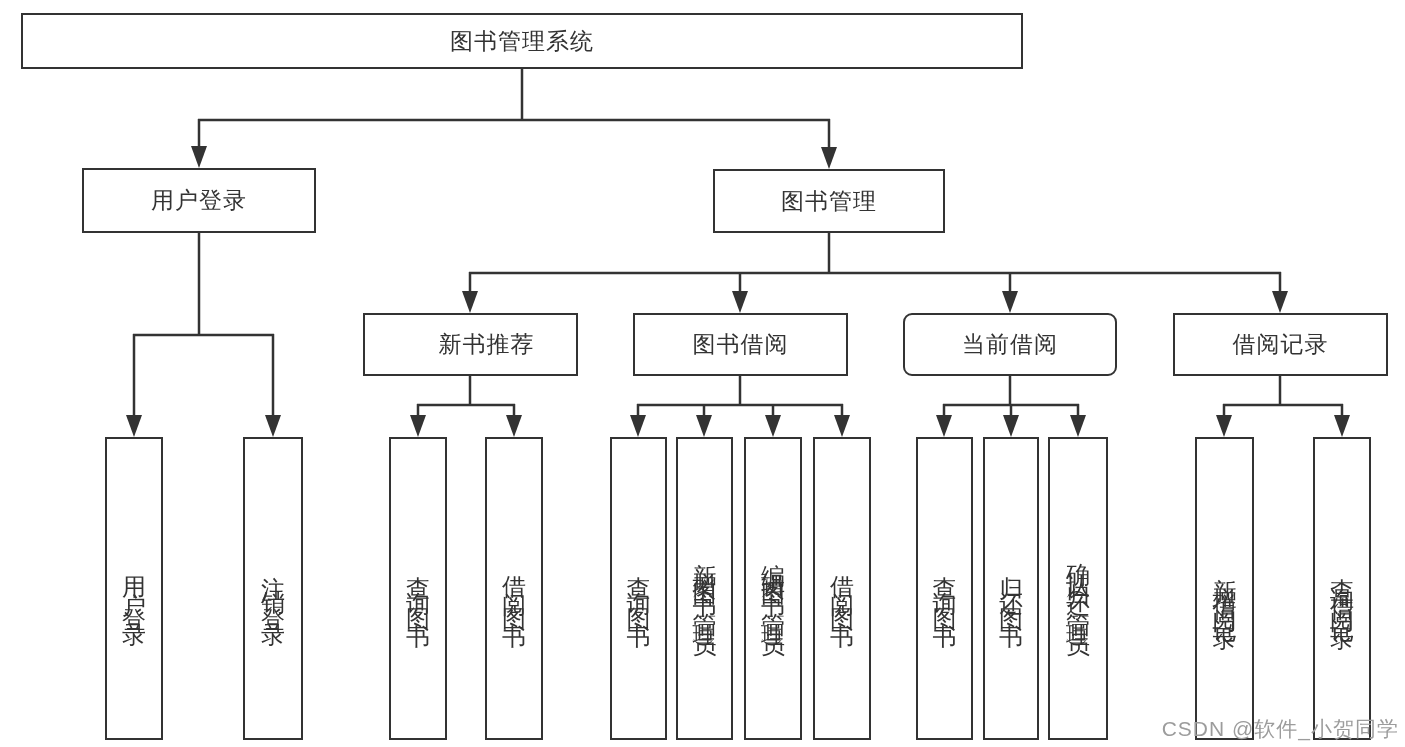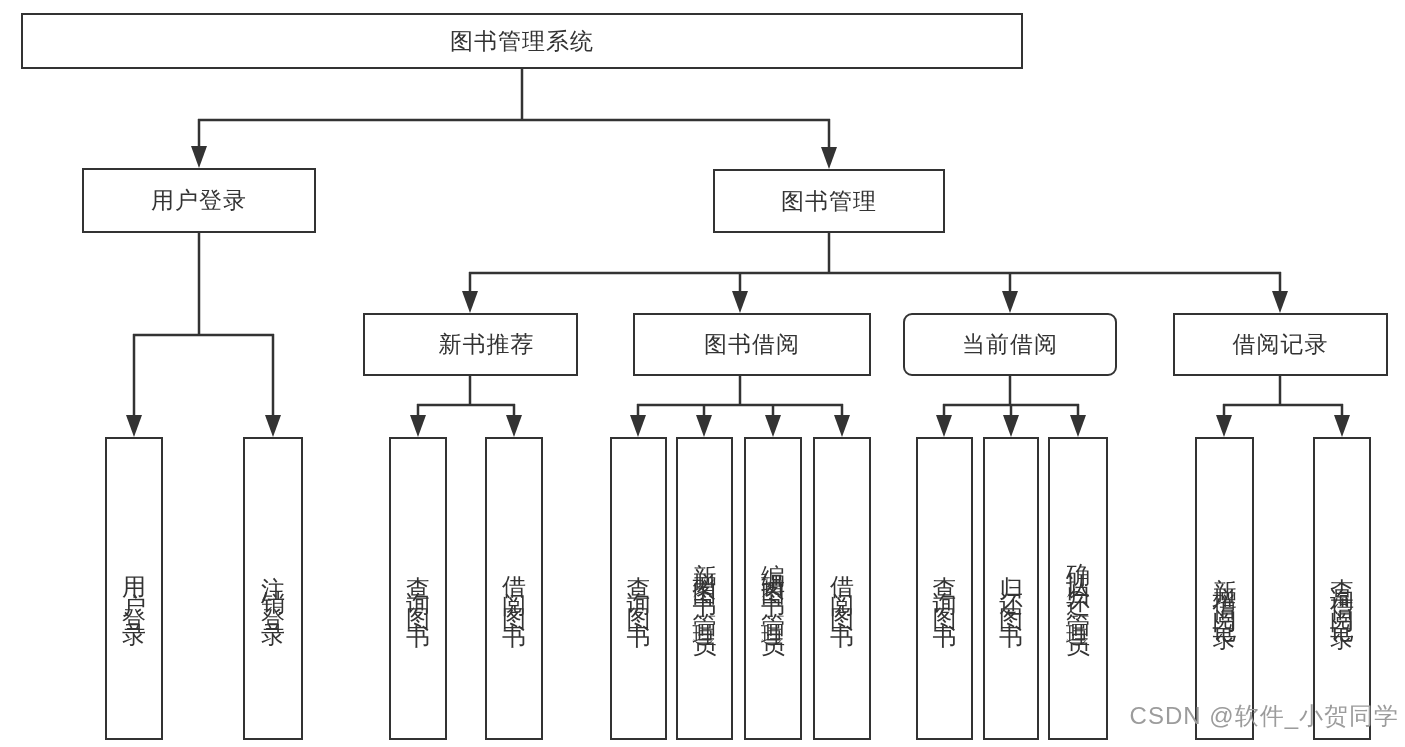--- a/index.html
+++ b/index.html
@@ -26,22 +26,22 @@
   }
   .node-h{font-size:23px;letter-spacing:1px;}
   .node-v{width:58px;top:437px;height:303px;}
   .node-v .vtext{
     writing-mode:vertical-rl;text-orientation:mixed;
     font-size:24px;letter-spacing:16px;line-height:1;
     white-space:nowrap;
   }
   .node-v .vtext.tight{letter-spacing:10px;}
   #watermark{
-    position:absolute;right:6px;bottom:15px;
-    font-size:24px;color:var(--watermark);letter-spacing:1px;
+    position:absolute;right:6px;bottom:4px;
+    font-size:21px;color:var(--watermark);letter-spacing:1px;
     white-space:nowrap;
   }
 </style>
 </head>
 <body>
 
 <div id="stage">
 
   <svg id="connector-svg" viewBox="0 0 1405 747" xmlns="http://www.w3.org/2000/svg">
 
@@ -126,21 +126,21 @@
   <div class="node node-h" style="left:82px;top:168px;width:234px;height:65px;">
     <span>用户登录</span>
   </div>
   <div class="node node-h" style="left:713px;top:169px;width:232px;height:64px;">
     <span>图书管理</span>
   </div>
 
   <div class="node node-h" style="left:363px;top:313px;width:215px;height:63px;padding-left:32px;">
     <span>新书推荐</span>
   </div>
-  <div class="node node-h" style="left:633px;top:313px;width:238px;height:63px;">
+  <div class="node node-h" style="left:633px;top:313px;width:215px;height:63px;">
     <span>图书借阅</span>
   </div>
   <div class="node node-h" style="left:903px;top:313px;width:214px;height:63px;border-radius:9px;">
     <span>当前借阅</span>
   </div>
   <div class="node node-h" style="left:1173px;top:313px;width:215px;height:63px;">
     <span>借阅记录</span>
   </div>
 
   <div class="node node-v" style="left:105px;">

